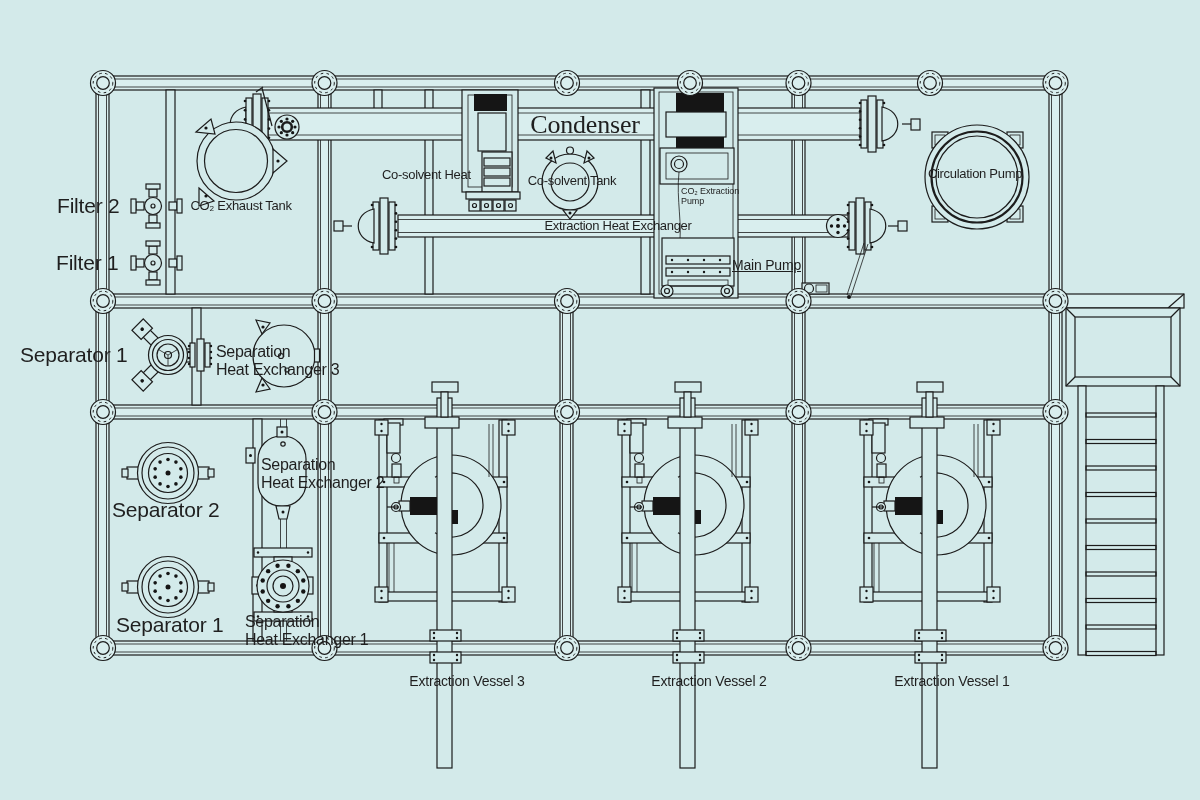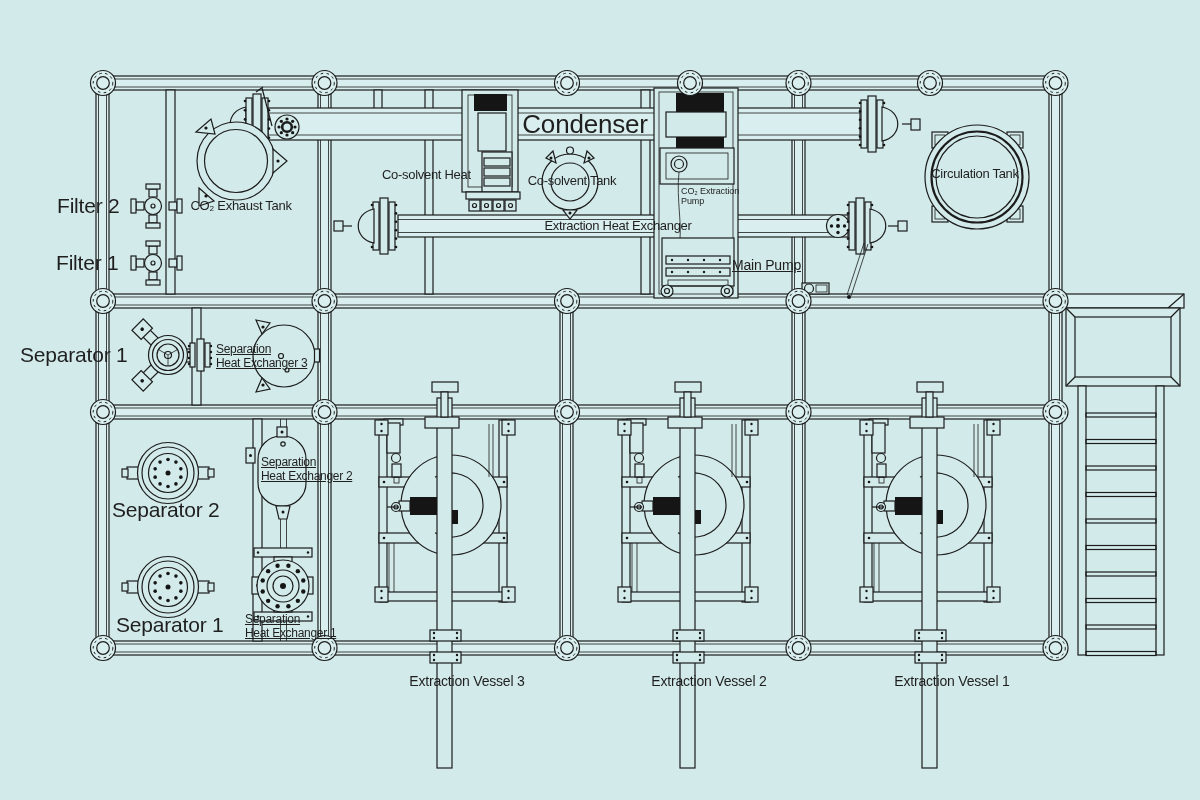--- a/index.html
+++ b/index.html
@@ -13,26 +13,26 @@
   .t{fill:none;stroke:var(--line);stroke-width:.8;}
   .fb{fill:var(--beam);stroke:var(--line);stroke-width:1.2;}
   .fg{fill:var(--bg);stroke:var(--line);stroke-width:1.2;}
   .blk{fill:#151515;stroke:none;}
   .dash{fill:none;stroke:var(--line);stroke-width:1;stroke-dasharray:2.6 3.4;}
   .th{fill:none;stroke:var(--line);stroke-width:2.6;}
   .th2{fill:none;stroke:var(--line);stroke-width:2.2;}
   .lbl{position:absolute;font-family:"Liberation Sans","DejaVu Sans",sans-serif;color:var(--text);
        white-space:pre-line;letter-spacing:-0.2px;line-height:1.15;}
   .ctr{transform:translateX(-50%);text-align:center;}
-  .xl{font-size:26px;}
+  .xl{font-size:26px;font-family:Liberation Serif, serif;}
   .lg{font-size:21px;text-align:right;}
   .md{font-size:14px;margin-left:21px;}
   .sm{font-size:13px;letter-spacing:-0.3px;}
   .sm2{font-size:14px;text-decoration:underline;}
-  .xs{font-size:12px;letter-spacing:-0.3px;text-decoration:underline;}
+  .xs{font-size:16px;letter-spacing:-0.3px;}
   .xxs{font-size:9px;letter-spacing:-0.1px;}
 </style>
 </head>
 <body>
 
 <div id="stage">
   <svg id="schematic" width="1200" height="800" viewBox="0 0 1200 800">
       <g>
         <rect x="0" y="0" width="1200" height="800" class="bgfill"></rect>
       </g>
@@ -659,21 +659,21 @@
   <div class="lbl lg" style="left:57px;top:194px">Filter 2</div>
   <div class="lbl lg" style="left:56px;top:251px">Filter 1</div>
   <div class="lbl sm ctr" style="left:241px;top:199px">CO₂ Exhaust Tank</div>
   <div class="lbl xl ctr" style="left:585px;top:110px">Condenser</div>
   <div class="lbl sm" style="left:382px;top:168px">Co-solvent Heat</div>
   <div class="lbl sm ctr" style="left:572px;top:174px">Co-solvent Tank</div>
   <div class="lbl xxs" style="left:681px;top:186px">CO₂ Extraction
 Pump</div>
   <div class="lbl sm ctr" style="left:618px;top:219px">Extraction Heat Exchanger</div>
   <div class="lbl sm2" style="left:732px;top:257px">Main Pump</div>
-  <div class="lbl sm ctr" style="left:975px;top:167px">Circulation Tank</div>
+  <div class="lbl sm ctr" style="left:975px;top:167px">Circulation Pump</div>
   <div class="lbl lg" style="left:20px;top:343px">Separator 1</div>
   <div class="lbl xs" style="left:216px;top:343px">Separation
 Heat Exchanger 3</div>
   <div class="lbl lg" style="left:112px;top:498px">Separator 2</div>
   <div class="lbl xs" style="left:261px;top:456px">Separation
 Heat Exchanger 2</div>
   <div class="lbl lg" style="left:116px;top:613px">Separator 1</div>
   <div class="lbl xs" style="left:245px;top:613px">Separation
 Heat Exchanger 1</div>
   <div class="lbl md ctr" style="left:446px;top:673px">Extraction Vessel 3</div>

